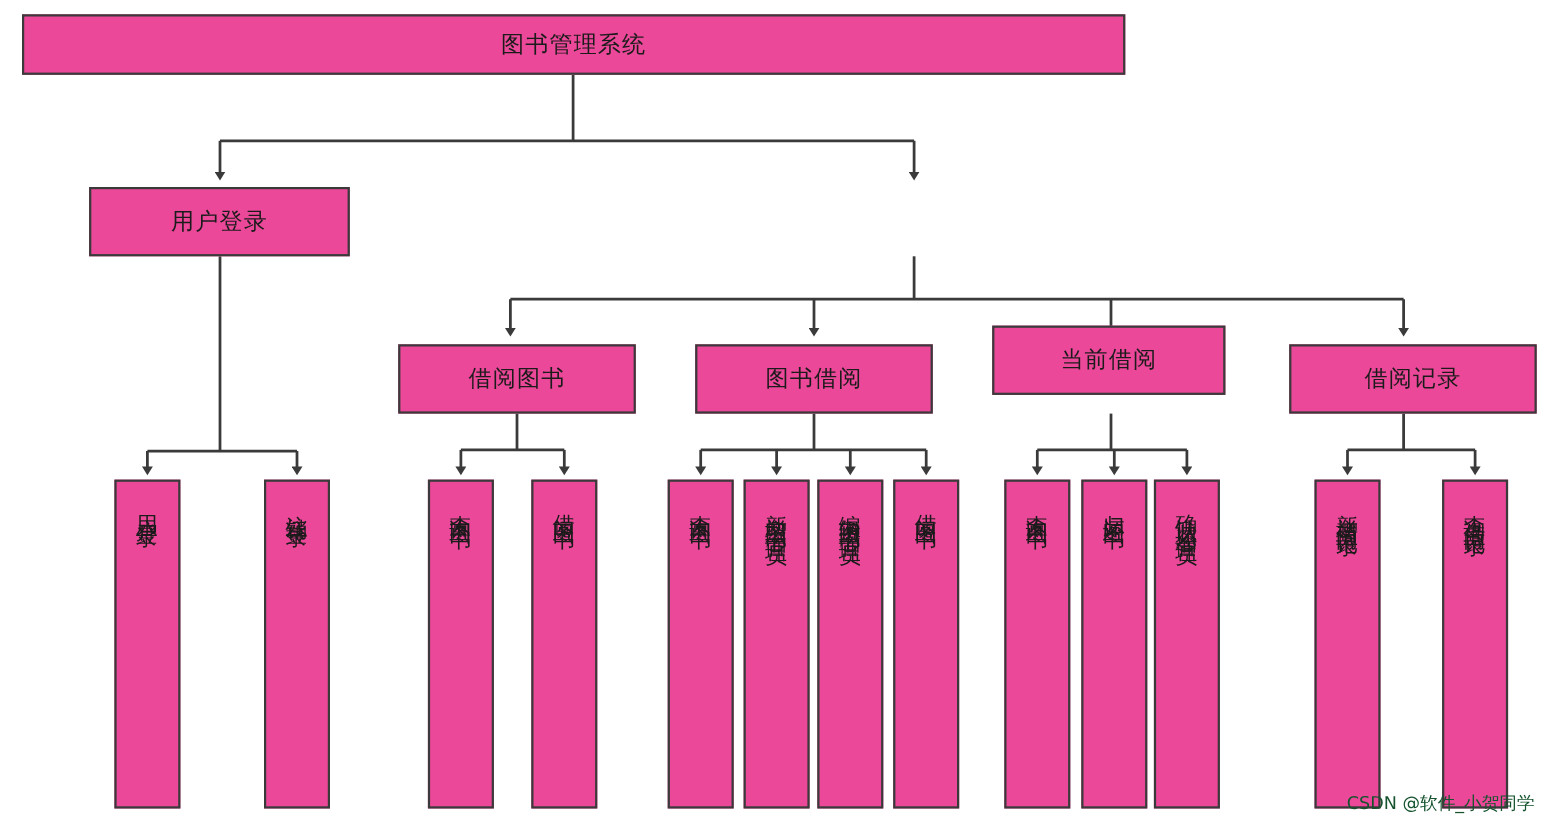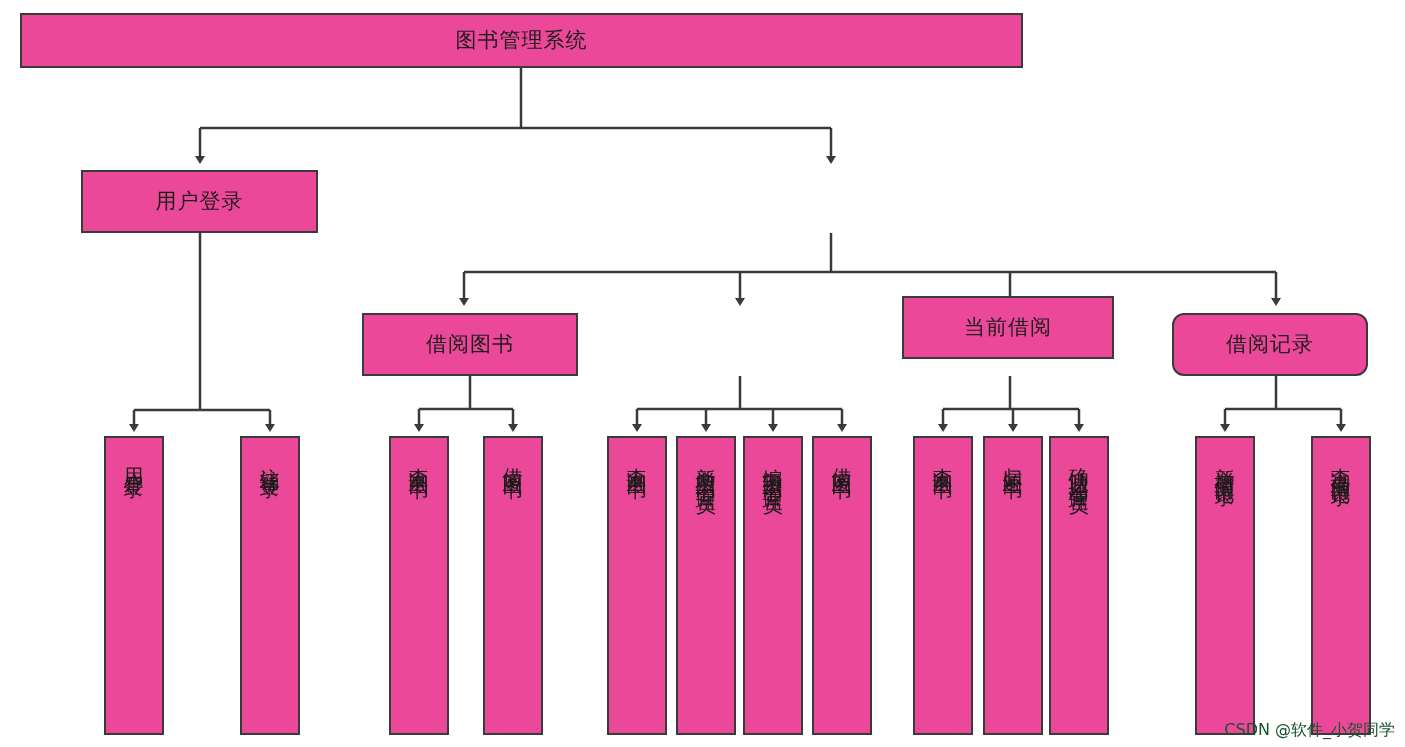--- a/index.html
+++ b/index.html
@@ -123,26 +123,29 @@
 
   <div class="node" style="left:81px; top:170px; width:237px; height:63px;">
     <span class="lbl">用户登录</span>
   </div>
 
 
   <div class="node" style="left:362px; top:313px; width:216px; height:63px;">
     <span class="lbl">借阅图书</span>
   </div>
 
+  <div class="node" style="left:632px; top:313px; width:216px; height:63px;">
+    <span class="lbl">图书借阅</span>
+  </div>
 
   <div class="node" style="left:902px; top:296px; width:212px; height:63px;">
     <span class="lbl">当前借阅</span>
   </div>
 
-  <div class="node" style="left:1172px; top:313px; width:196px; height:63px;border-radius:12px;">
+  <div class="node" style="left:1172px; top:313px; width:225px; height:63px;">
     <span class="lbl">借阅记录</span>
   </div>
 
   <div class="node vert" style="left:104px; top:436px; width:60px; height:299px;">
     <span class="lbl">用户登录</span>
   </div>
 
   <div class="node vert" style="left:240px; top:436px; width:60px; height:299px;">
     <span class="lbl">注销登录</span>
   </div>

